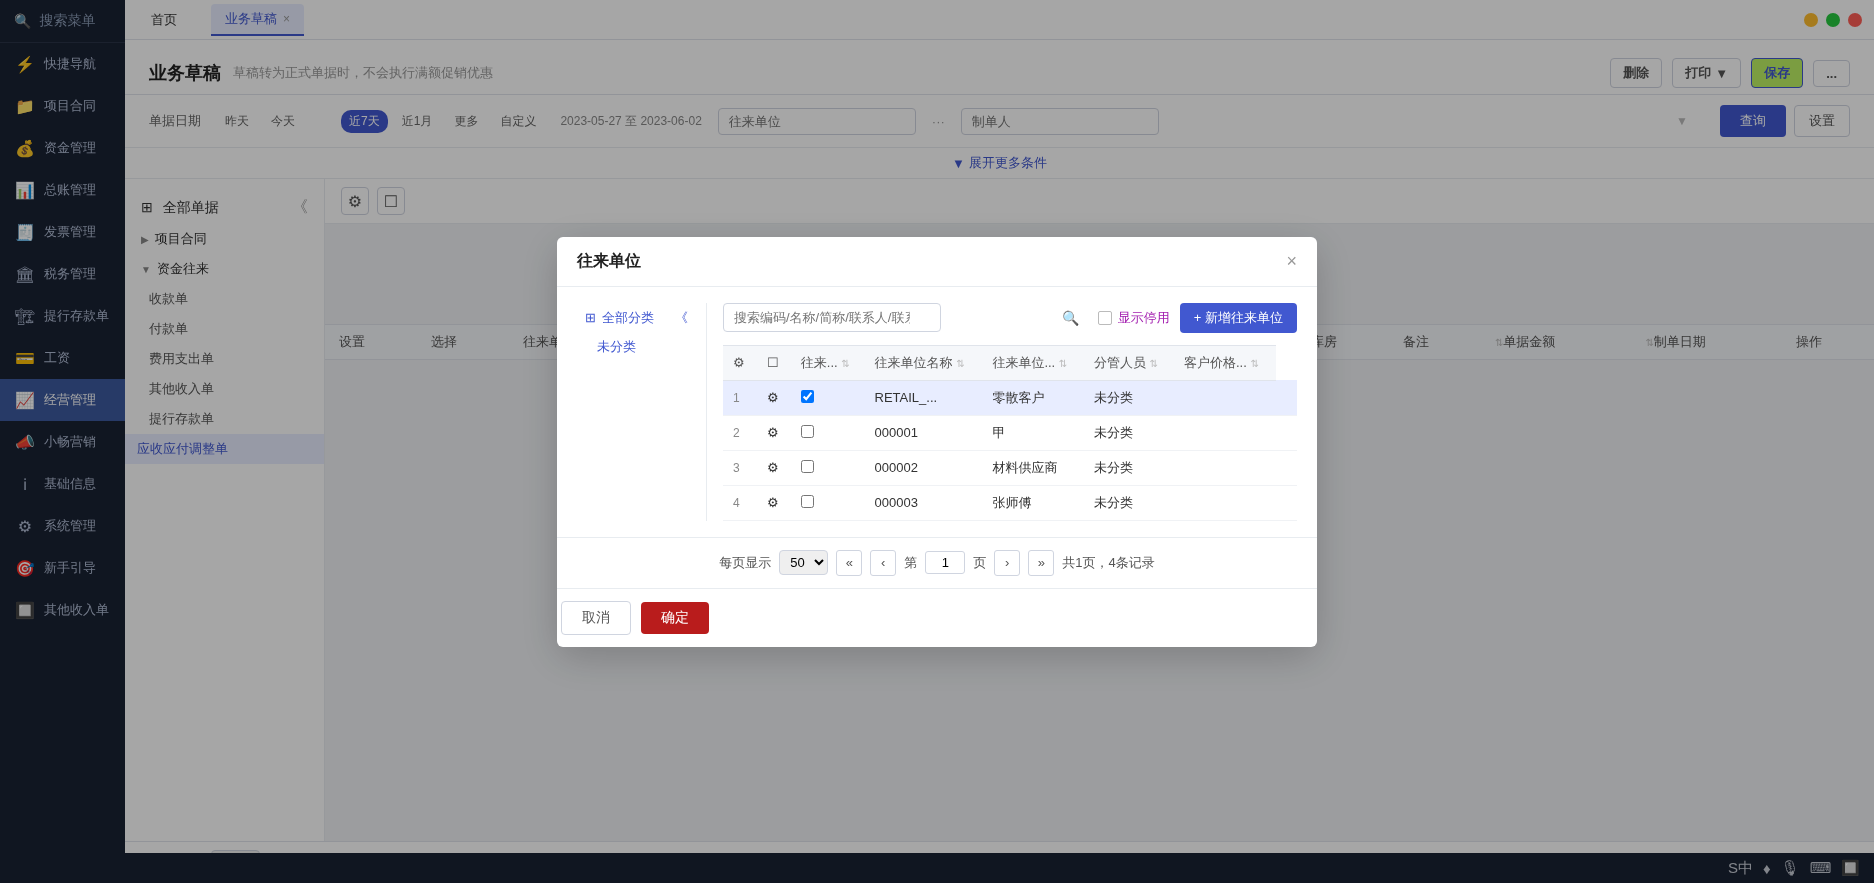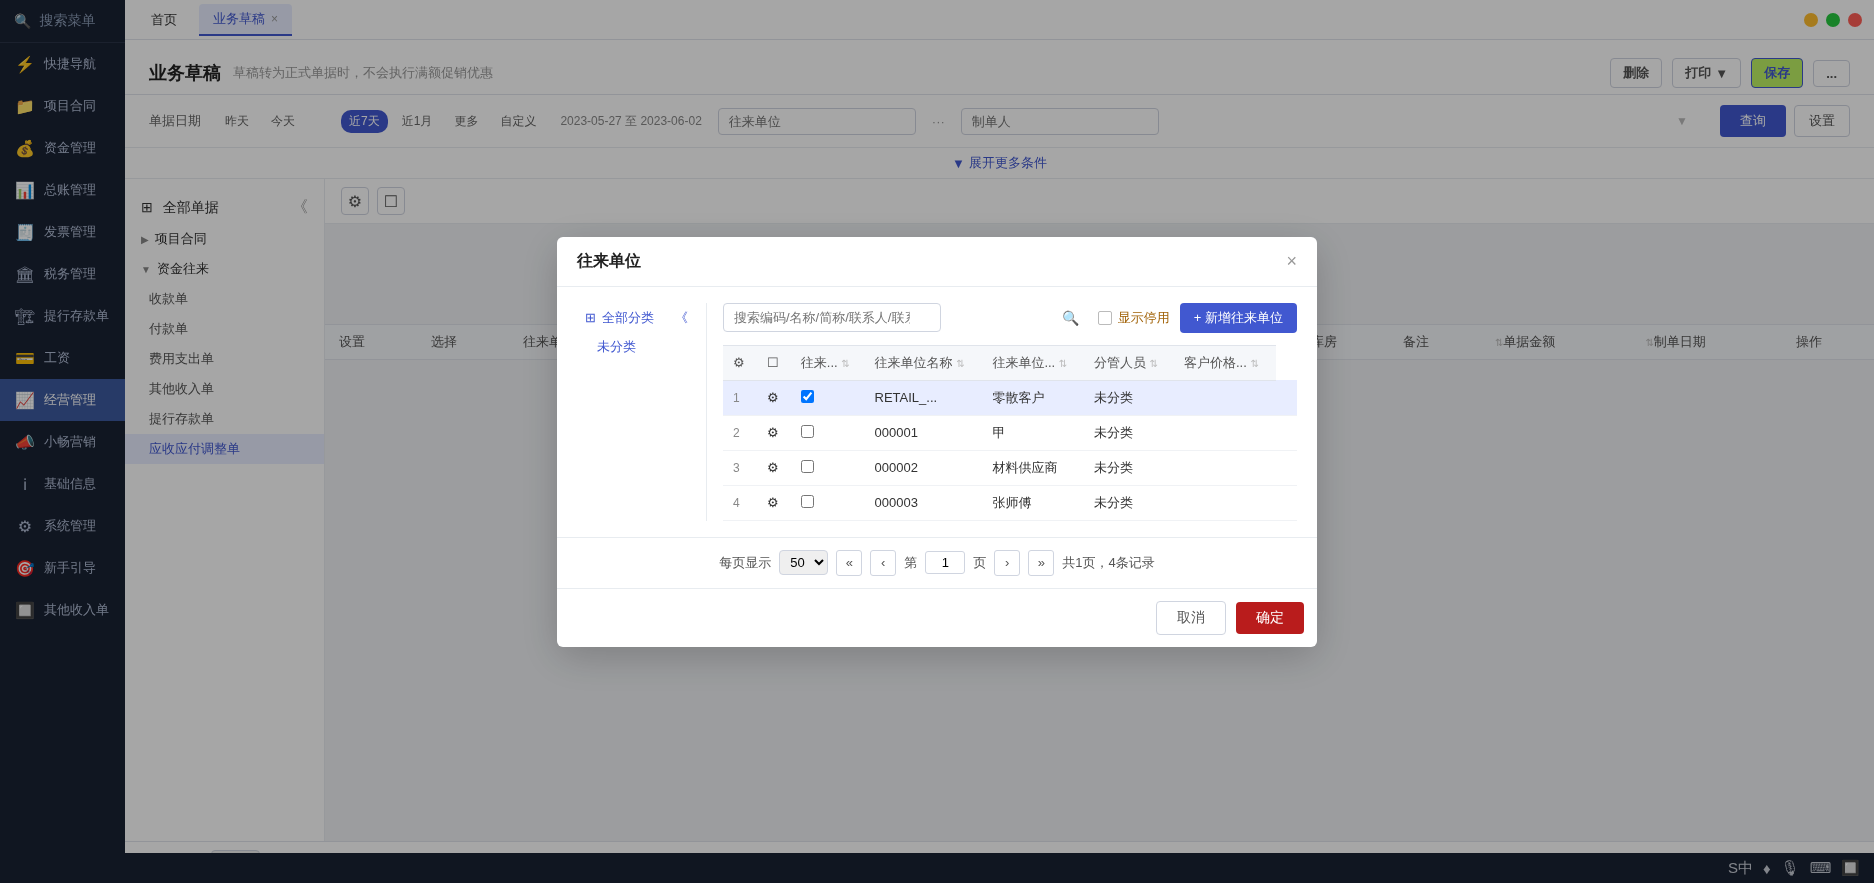--- a/index.html
+++ b/index.html
@@ -20,21 +20,21 @@
     }
     .sidebar-item.active { background: #3d5a9e; color: #fff; }
     .sidebar-icon { width: 18px; height: 18px; display: inline-flex; align-items: center; justify-content: center; font-size: 16px; }
 
     
     .main { margin-left: 125px; height: 100%; display: flex; flex-direction: column; }
 
     
     .tab-bar {
       background: #fff; border-bottom: 1px solid #e0e4eb;
-      display: flex; align-items: center; padding: 0 12px; height: 40px; gap: 8px;
+      display: flex; align-items: center; padding: 0 12px; height: 40px; gap: 20px;
     }
     .tab {
       display: flex; align-items: center; height: 32px; padding: 0 14px;
       font-size: 13px; cursor: pointer; border-radius: 4px 4px 0 0;
       color: #555; gap: 6px;
     }
     .tab.home { color: #333; }
     .tab.active { background: #e8edff; color: #4158d0; border-bottom: 2px solid #4158d0; }
     .tab-close { font-size: 12px; color: #999; cursor: pointer; }
     .window-controls { margin-left: auto; display: flex; gap: 8px; }
@@ -99,21 +99,21 @@
     }
     .left-panel-header {
       display: flex; align-items: center; justify-content: space-between;
       padding: 6px 16px; font-size: 14px; font-weight: 500; color: #333;
     }
     .collapse-btn { cursor: pointer; color: #999; font-size: 16px; }
     .left-section-item {
       padding: 6px 16px 6px 24px; font-size: 13px; color: #555;
       cursor: pointer; display: flex; align-items: center; gap: 6px;
     }
-    .left-section-item.active { background: #e8edff; color: #4158d0; font-weight: 500; }
+    .left-section-item.active { background: #e8edff; color: #4158d0; font-weight: 500; padding-left: 12px; }
     .left-section-header {
       padding: 6px 16px; font-size: 13px; color: #333; cursor: pointer;
       display: flex; align-items: center; gap: 6px; font-weight: 500;
     }
     .chevron { font-size: 10px; color: #888; }
 
     
     .table-area { flex: 1; overflow: auto; padding: 0; }
 
     .no-data {
@@ -159,21 +159,21 @@
     }
     .dialog-search-input {
       flex: 1; border: 1px solid #d0d5e0; border-radius: 4px;
       padding: 6px 30px 6px 10px; font-size: 13px; outline: none; position: relative;
     }
     .search-icon-wrap { position: relative; flex: 1; }
     .search-icon-wrap .search-icon {
       position: absolute; right: 8px; top: 50%; transform: translateY(-50%);
       color: #999; font-size: 14px;
     }
-    .show-disabled-wrap { display: flex; align-items: center; gap: 6px; font-size: 13px; color: #a16207; }
+    .show-disabled-wrap { display: flex; align-items: center; gap: 6px; font-size: 13px; color: #a21caf; }
     .checkbox-custom {
       width: 14px; height: 14px; border: 1px solid #bbb; border-radius: 2px;
       display: inline-block; cursor: pointer;
     }
     .add-btn {
       padding: 6px 14px; background: #4158d0; color: #fff;
       border: none; border-radius: 4px; font-size: 13px; cursor: pointer;
       white-space: nowrap; display: flex; align-items: center; gap: 4px;
     }
 
@@ -204,22 +204,22 @@
       display: flex; align-items: center; justify-content: center;
       cursor: pointer; color: #555; background: #fff; font-size: 13px;
     }
     .page-input {
       width: 40px; text-align: center; border: 1px solid #d0d5e0;
       border-radius: 3px; padding: 3px; font-size: 13px;
     }
 
     
     .dialog-footer {
-      display: flex; align-items: center; justify-content: flex-end;
-      padding: 12px 13px; gap: 10px; border-top: 1px solid #e8ecf0;
+      display: flex; align-items: center; 
+      padding: 12px 4px; gap: 10px; border-top: 1px solid #e8ecf0;
     }
     .cancel-btn {
       padding: 7px 20px; background: #fff; color: #555;
       border: 1px solid #d0d5e0; border-radius: 4px; font-size: 14px; cursor: pointer;
     }
     .confirm-btn {
       padding: 7px 20px; background: #b91c1c; color: #fff;
       border: none; border-radius: 4px; font-size: 14px; cursor: pointer;
     }
 

